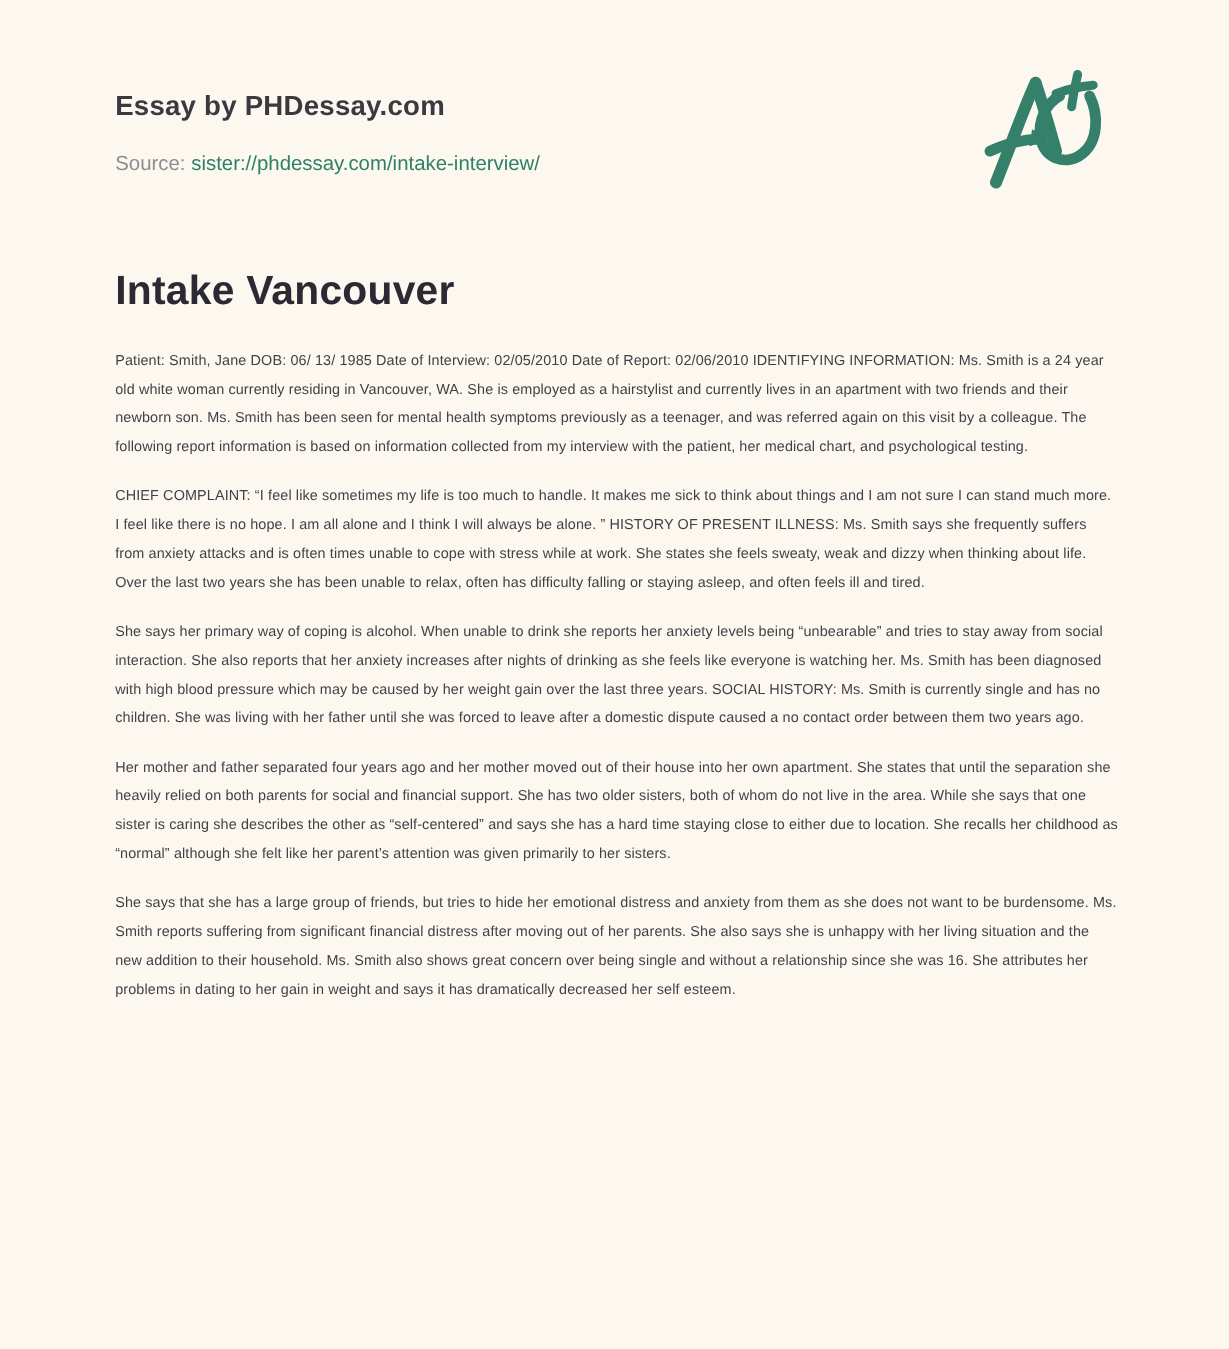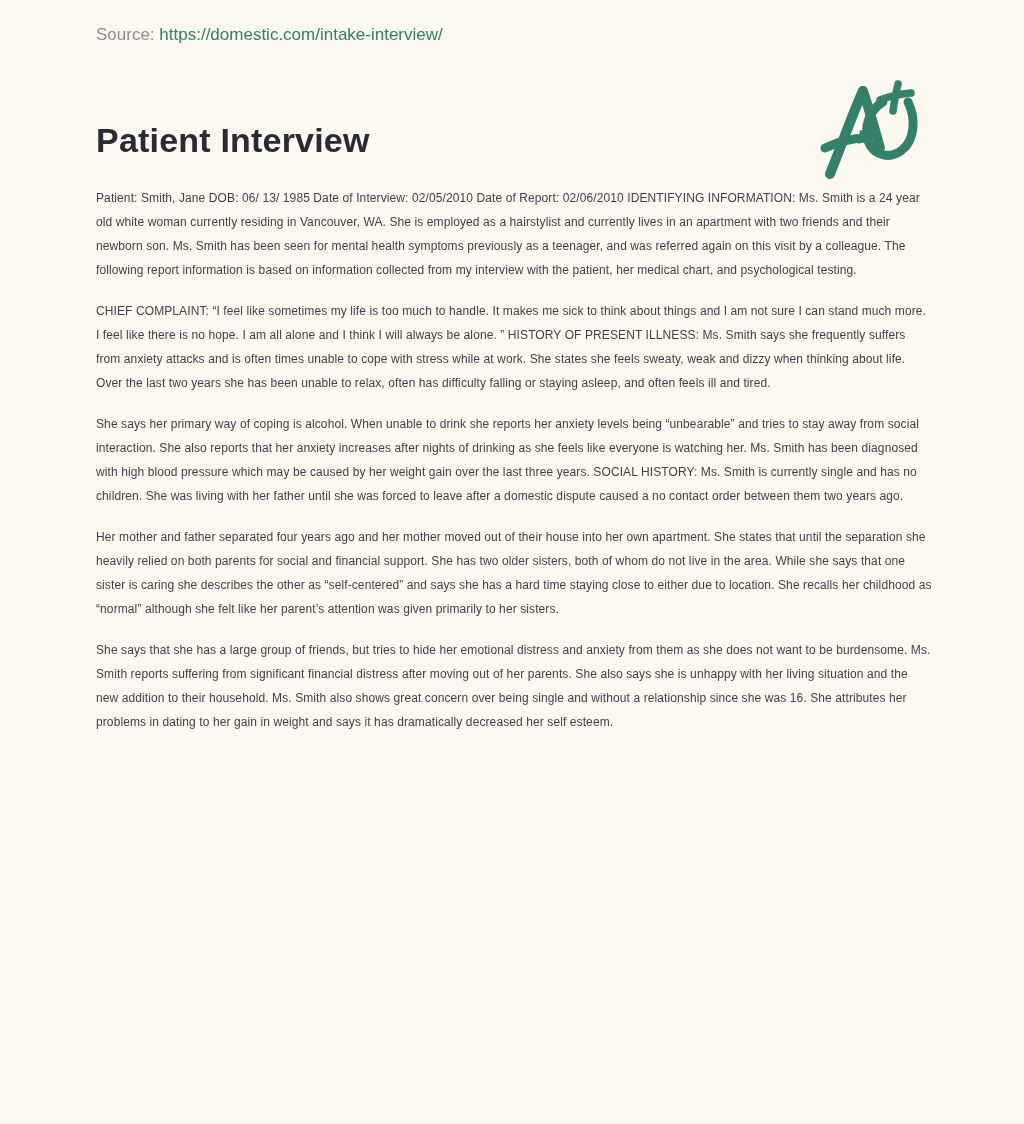--- a/index.html
+++ b/index.html
@@ -62,41 +62,42 @@
     line-height: 24px;
     color: #413f48;
     letter-spacing: 0.1px;
   }
 </style>
 </head>
 <body>
 
 <div class="page">
 
+  <div class="site-title">Essay by PHDessay.com</div>
 
   <div class="source-line">
     <span>Source:</span>
-    <a class="source-link">https://domestic.com/intake-interview/</a>
+    <a class="source-link">sister://phdessay.com/intake-interview/</a>
   </div>
 
   <div class="logo">
     <svg viewBox="0 0 112 104" width="112" height="104" xmlns="http://www.w3.org/2000/svg">
       <g stroke="#35806a" fill="none" stroke-linecap="round">
         <path d="M10,96 C22,66 34,32 43,13" stroke-width="10"></path>
         <path d="M43,13 C48,28 55,52 60,70" stroke-width="10"></path>
         <path d="M5,70 C20,63 34,60 46,60" stroke-width="9"></path>
         <path d="M38,66 L58,58 L40,52 Z" fill="#35806a" stroke="none"></path>
         <path d="M78,6 C76,15 74,25 73,33" stroke-width="7.5"></path>
         <path d="M60,22 C70,18 80,16 91,15" stroke-width="7.5"></path>
         <path d="M88,24 C96,40 95,62 82,72 C68,83 50,76 47,58 C45,44 52,30 63,24" stroke-width="9"></path>
       </g>
     </svg>
   </div>
 
-  <h1 class="essay-title">Patient Interview</h1>
+  <h1 class="essay-title">Intake Vancouver</h1>
 
   <div class="content">
     <p>Patient: Smith, Jane DOB: 06/ 13/ 1985 Date of Interview: 02/05/2010 Date of Report: 02/06/2010 IDENTIFYING INFORMATION: Ms. Smith is a 24 year old white woman currently residing in Vancouver, WA. She is employed as a hairstylist and currently lives in an apartment with two friends and their newborn son. Ms. Smith has been seen for mental health symptoms previously as a teenager, and was referred again on this visit by a colleague. The following report information is based on information collected from my interview with the patient, her medical chart, and psychological testing.</p>
     <p>CHIEF COMPLAINT: “I feel like sometimes my life is too much to handle. It makes me sick to think about things and I am not sure I can stand much more. I feel like there is no hope. I am all alone and I think I will always be alone. ” HISTORY OF PRESENT ILLNESS: Ms. Smith says she frequently suffers from anxiety attacks and is often times unable to cope with stress while at work. She states she feels sweaty, weak and dizzy when thinking about life. Over the last two years she has been unable to relax, often has difficulty falling or staying asleep, and often feels ill and tired.</p>
     <p>She says her primary way of coping is alcohol. When unable to drink she reports her anxiety levels being “unbearable” and tries to stay away from social interaction. She also reports that her anxiety increases after nights of drinking as she feels like everyone is watching her. Ms. Smith has been diagnosed with high blood pressure which may be caused by her weight gain over the last three years. SOCIAL HISTORY: Ms. Smith is currently single and has no children. She was living with her father until she was forced to leave after a domestic dispute caused a no contact order between them two years ago.</p>
     <p>Her mother and father separated four years ago and her mother moved out of their house into her own apartment. She states that until the separation she heavily relied on both parents for social and financial support. She has two older sisters, both of whom do not live in the area. While she says that one sister is caring she describes the other as “self-centered” and says she has a hard time staying close to either due to location. She recalls her childhood as “normal” although she felt like her parent’s attention was given primarily to her sisters.</p>
     <p>She says that she has a large group of friends, but tries to hide her emotional distress and anxiety from them as she does not want to be burdensome. Ms. Smith reports suffering from significant financial distress after moving out of her parents. She also says she is unhappy with her living situation and the new addition to their household. Ms. Smith also shows great concern over being single and without a relationship since she was 16. She attributes her problems in dating to her gain in weight and says it has dramatically decreased her self esteem.</p>
   </div>
 
 </div>

